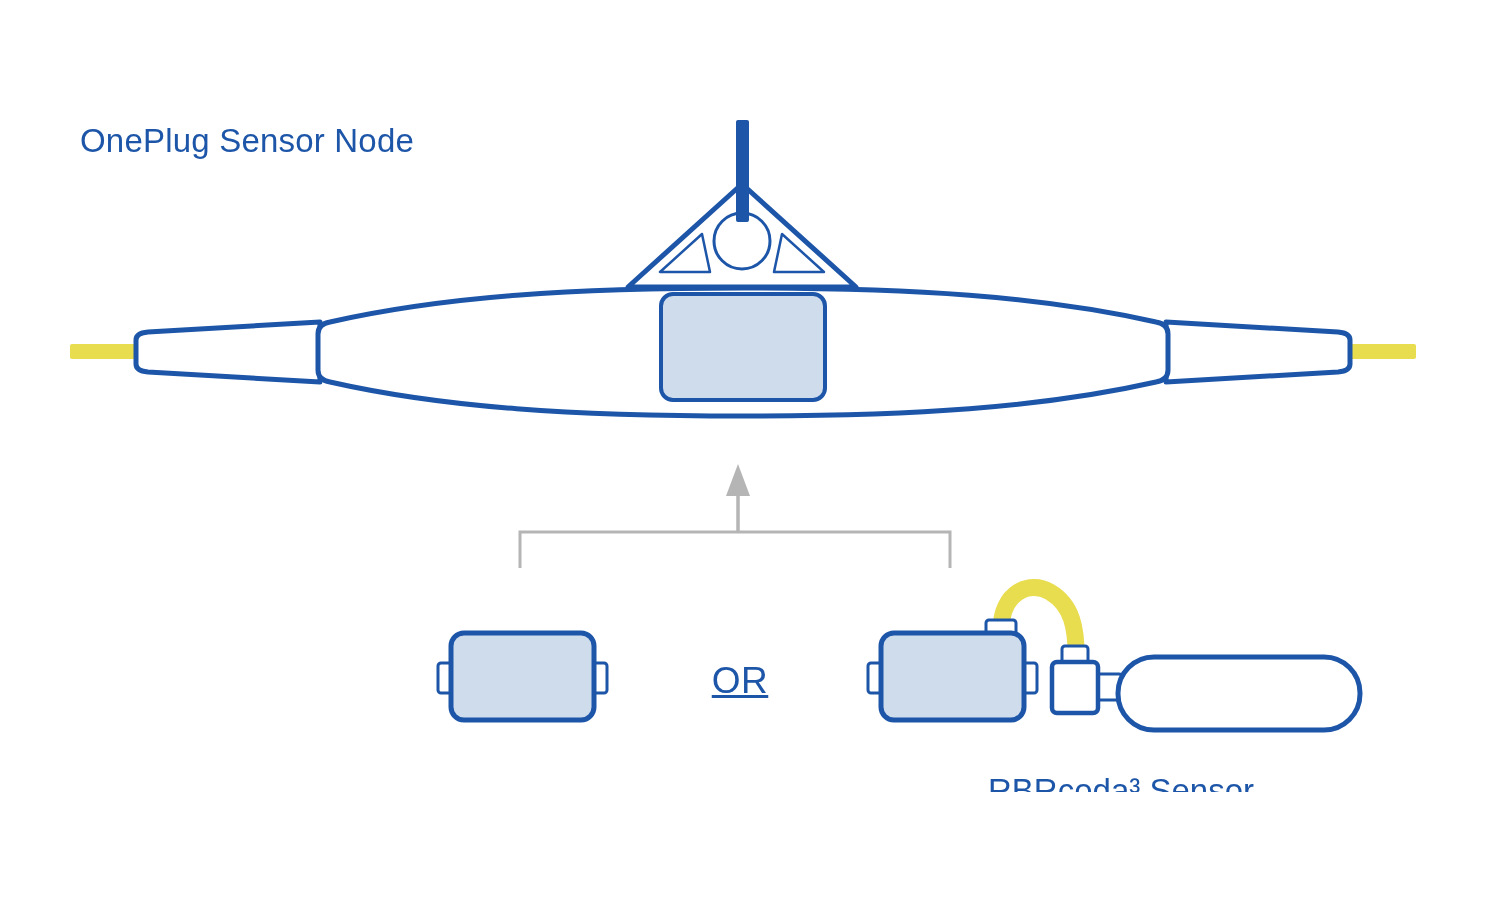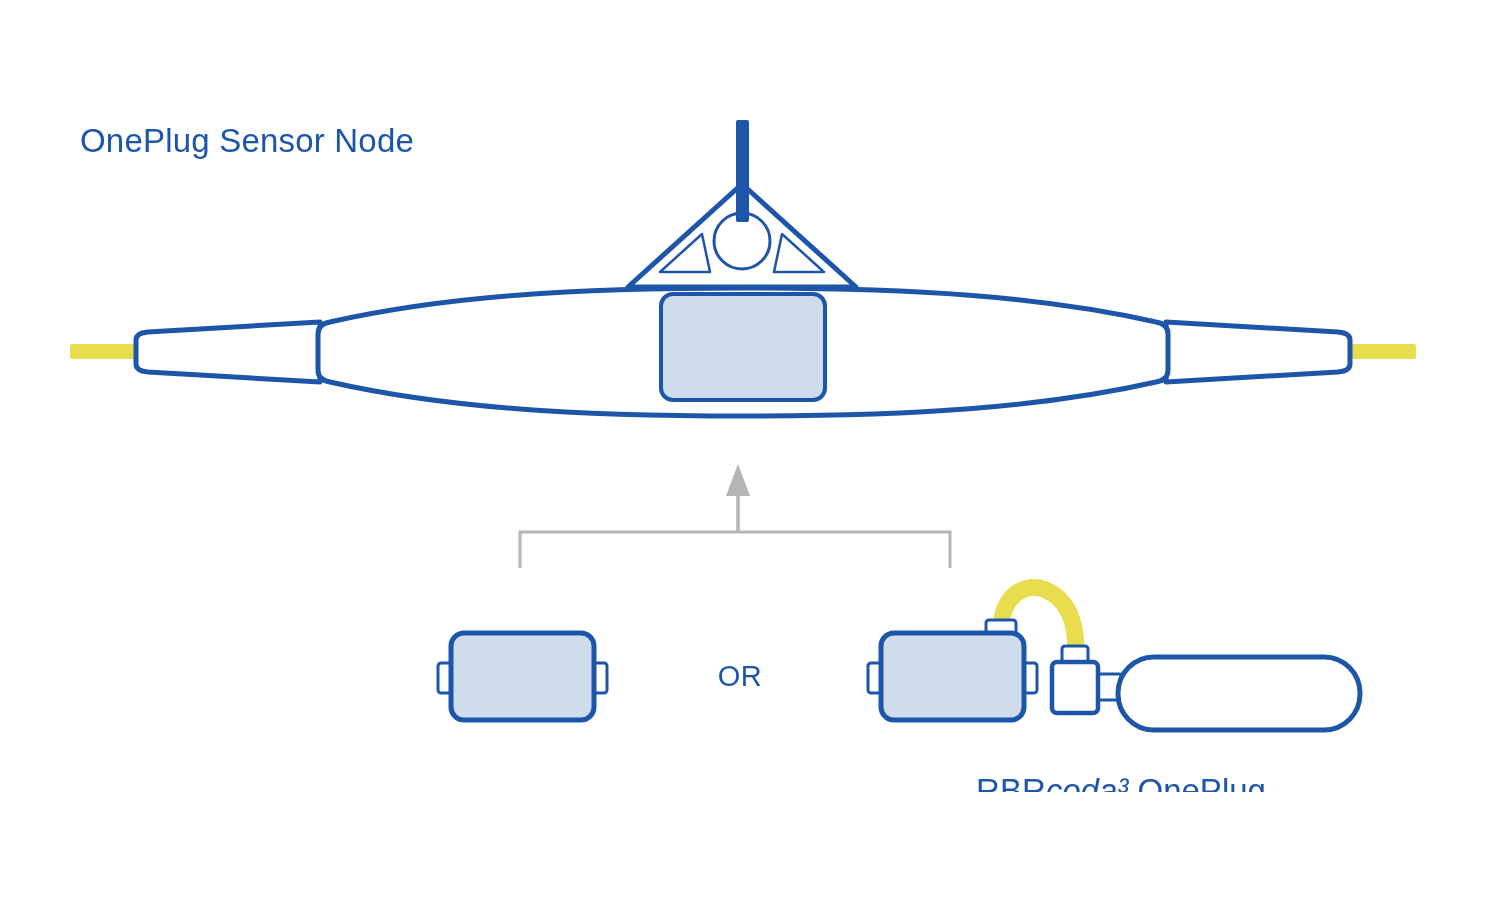--- a/index.html
+++ b/index.html
@@ -27,28 +27,28 @@
     white-space: nowrap;
   }
   .label.center {
     transform: translateX(-50%);
   }
   .title-label {
     font-size: 33px;
     letter-spacing: 0.2px;
   }
   .or-label {
-    font-size: 29px;
+    font-size: 37px;
     letter-spacing: 0.5px;
+    text-decoration: underline;
   }
   .sensor-label {
     font-size: 33px;
   }
   .italic {
-    font-style: italic;
   }
   
   .outline {
     fill: #ffffff;
     stroke: var(--blue, #1d56a8);
   }
   .bay {
     fill: var(--light-blue, #cfdcec);
     stroke: var(--blue, #1d56a8);
   }
@@ -115,15 +115,15 @@
     <rect class="outline" stroke-width="3" x="1090" y="674" width="32" height="26" rx="3"></rect>
     <rect class="outline" stroke-width="4.5" x="1052" y="662" width="46" height="51" rx="5"></rect>
     <rect class="outline" stroke-width="5" x="1118" y="657" width="242" height="73" rx="36"></rect>
   </svg>
 
   <div class="label title-label" style="left:80px; top:122px;">OnePlug Sensor Node</div>
 
   <div class="label center or-label" style="left:740px; top:660px;">OR</div>
 
 
-  <div class="label center sensor-label" style="left:1121px; top:772px;"><span>RBR</span><span class="italic">coda³</span><span> OnePlug</span></div>
+  <div class="label center sensor-label" style="left:1121px; top:772px;"><span>RBR</span><span class="italic">coda³</span><span> Sensor</span></div>
 
 </div>
 
 </body></html>

